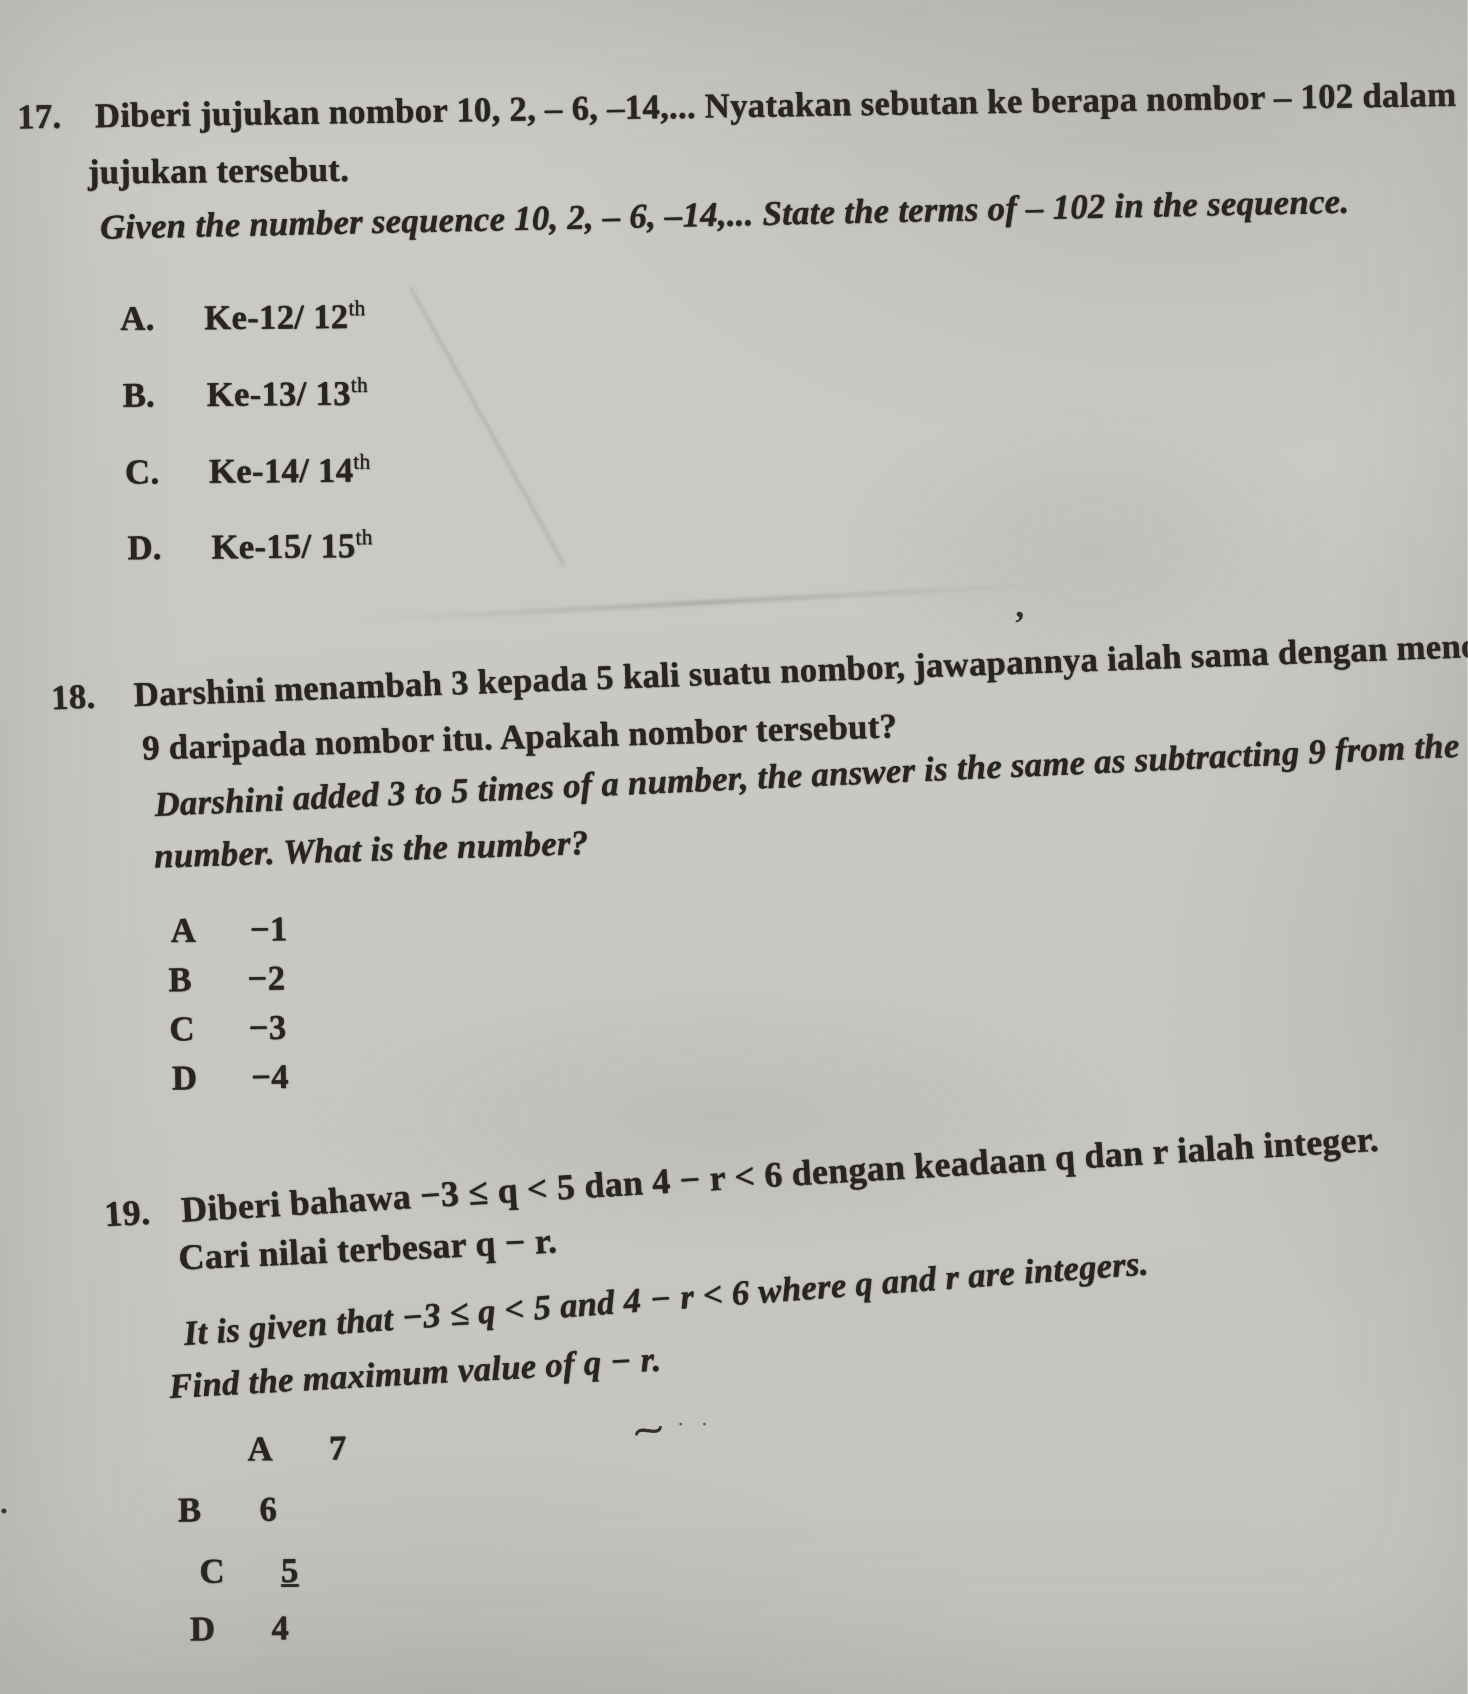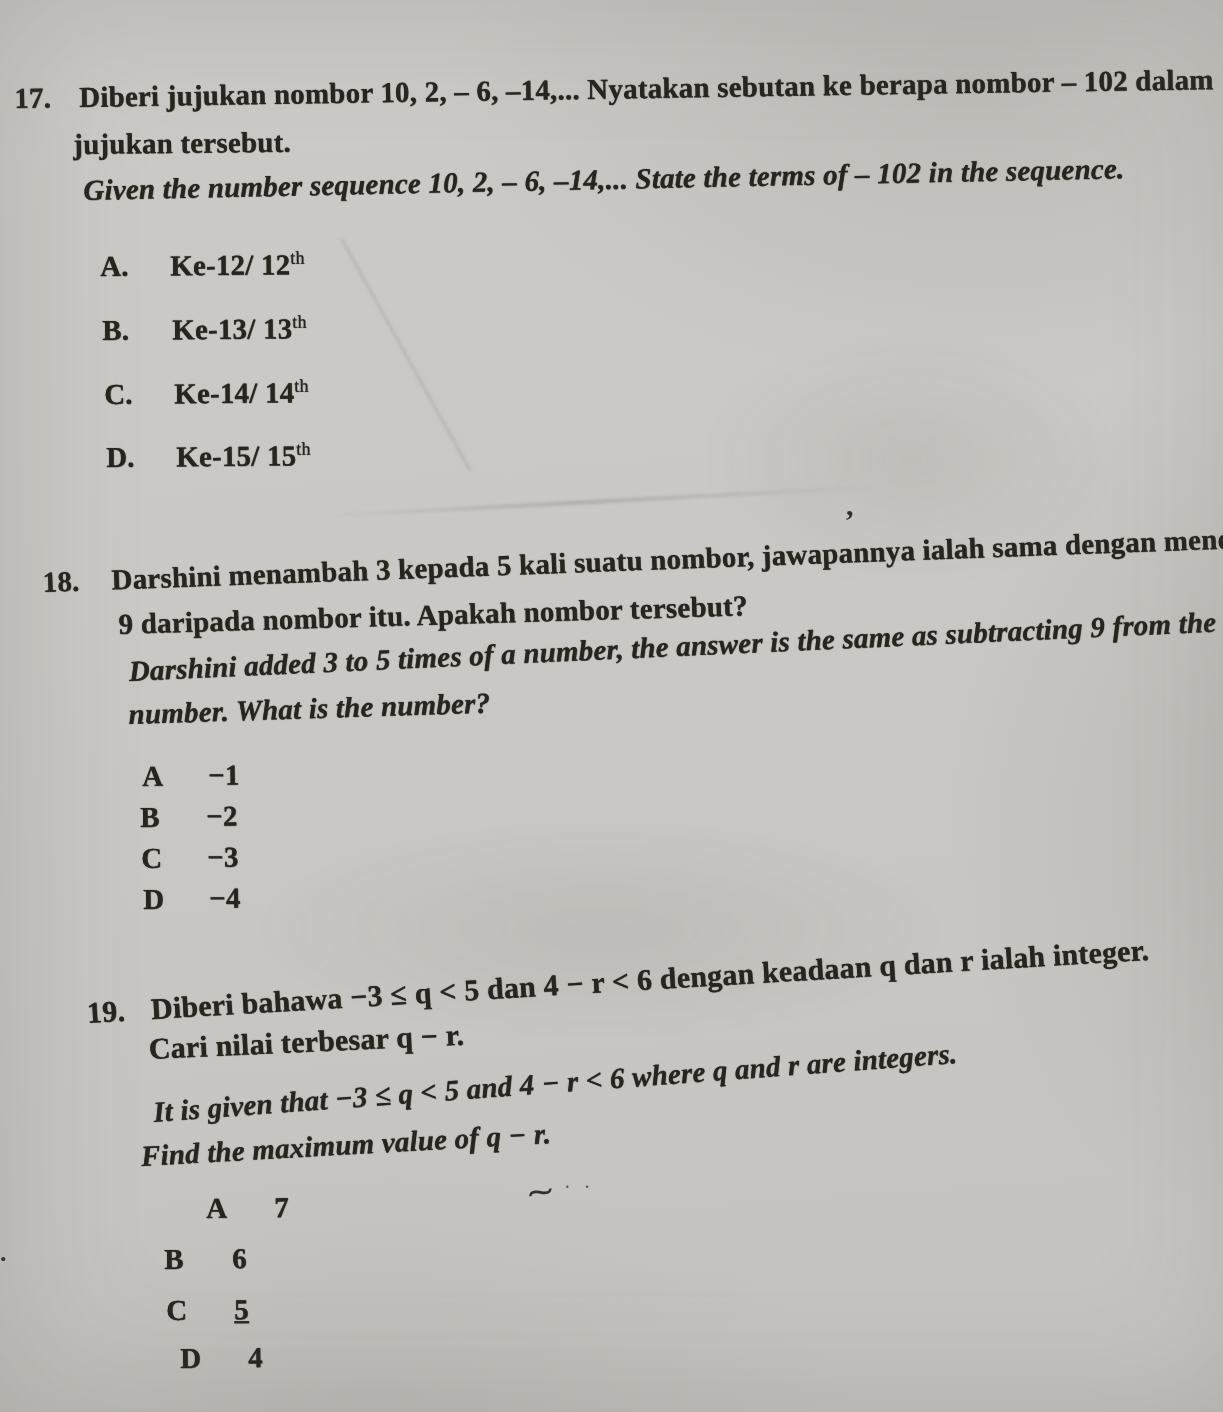--- a/index.html
+++ b/index.html
@@ -105,27 +105,27 @@
     <div class="line ms" style="left:86px; top:996px; transform:rotate(-3.4deg); font-size:30px;">
       <span class="qnum" style="margin-right:26px;">19.</span><span>Diberi bahawa −3 ≤ q &lt; 5 dan 4 − r &lt; 6 dengan keadaan q dan r ialah integer.</span>
     </div>
     <div class="line ms" style="left:148px; top:1032px; transform:rotate(-2.6deg); font-size:30px;">Cari nilai terbesar q − r.</div>
     <div class="line en" style="left:152px; top:1096px; transform:rotate(-4.2deg);">It is given that −3 ≤ q &lt; 5 and 4 − r &lt; 6 where q and r are integers.</div>
     <div class="line en" style="left:140px; top:1140px; transform:rotate(-3.2deg);">Find the maximum value of q − r.</div>
 
     <div class="line opt" style="left:162px; top:1192px; transform:rotate(-0.6deg);margin-left:44px;">
       <span class="letter" style="width:68px;">A</span><span class="val">7</span>
     </div>
-    <div class="line opt" style="left:164px; top:1243px; transform:rotate(-0.6deg);">
+    <div class="line opt" style="left:148px; top:1243px; transform:rotate(-0.6deg);">
       <span class="letter" style="width:68px;">B</span><span class="val">6</span>
     </div>
     <div class="line opt" style="left:166px; top:1294px; transform:rotate(-0.6deg);text-decoration:underline;">
       <span class="letter" style="width:68px;">C</span><span class="val">5</span>
     </div>
-    <div class="line opt" style="left:180px; top:1342px; transform:rotate(-0.6deg);">
+    <div class="line opt" style="left:158px; top:1342px; transform:rotate(-0.6deg);">
       <span class="letter" style="width:68px;">D</span><span class="val">4</span>
     </div>
   </section>
 
   <div class="mark" style="left:527px; top:1172px; font-size:26px; font-weight:bold; transform:rotate(-8deg);">⁓</div>
   <div class="mark" style="left:564px; top:1176px; font-size:20px; opacity:0.7; letter-spacing:4px;">· ·</div>
   <div class="mark" style="left:0px; top:1238px; font-size:26px; font-weight:bold;">.</div>
 
 </div>
 

